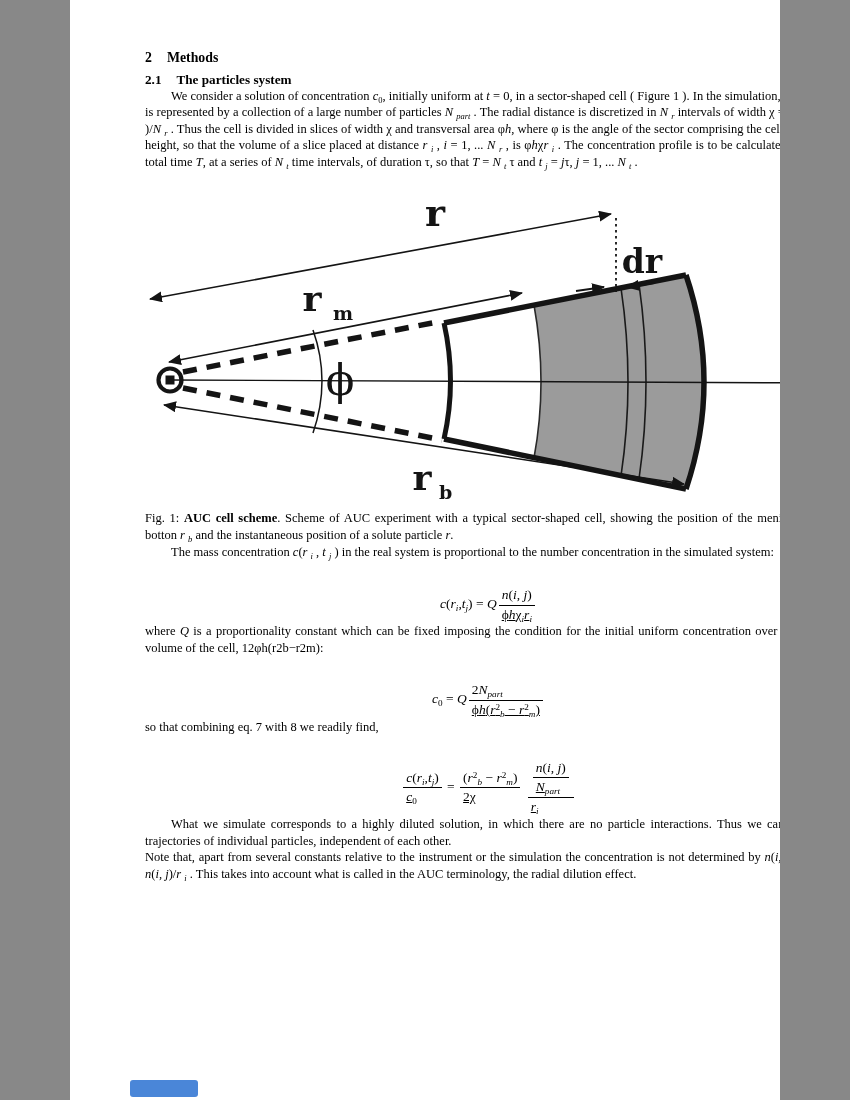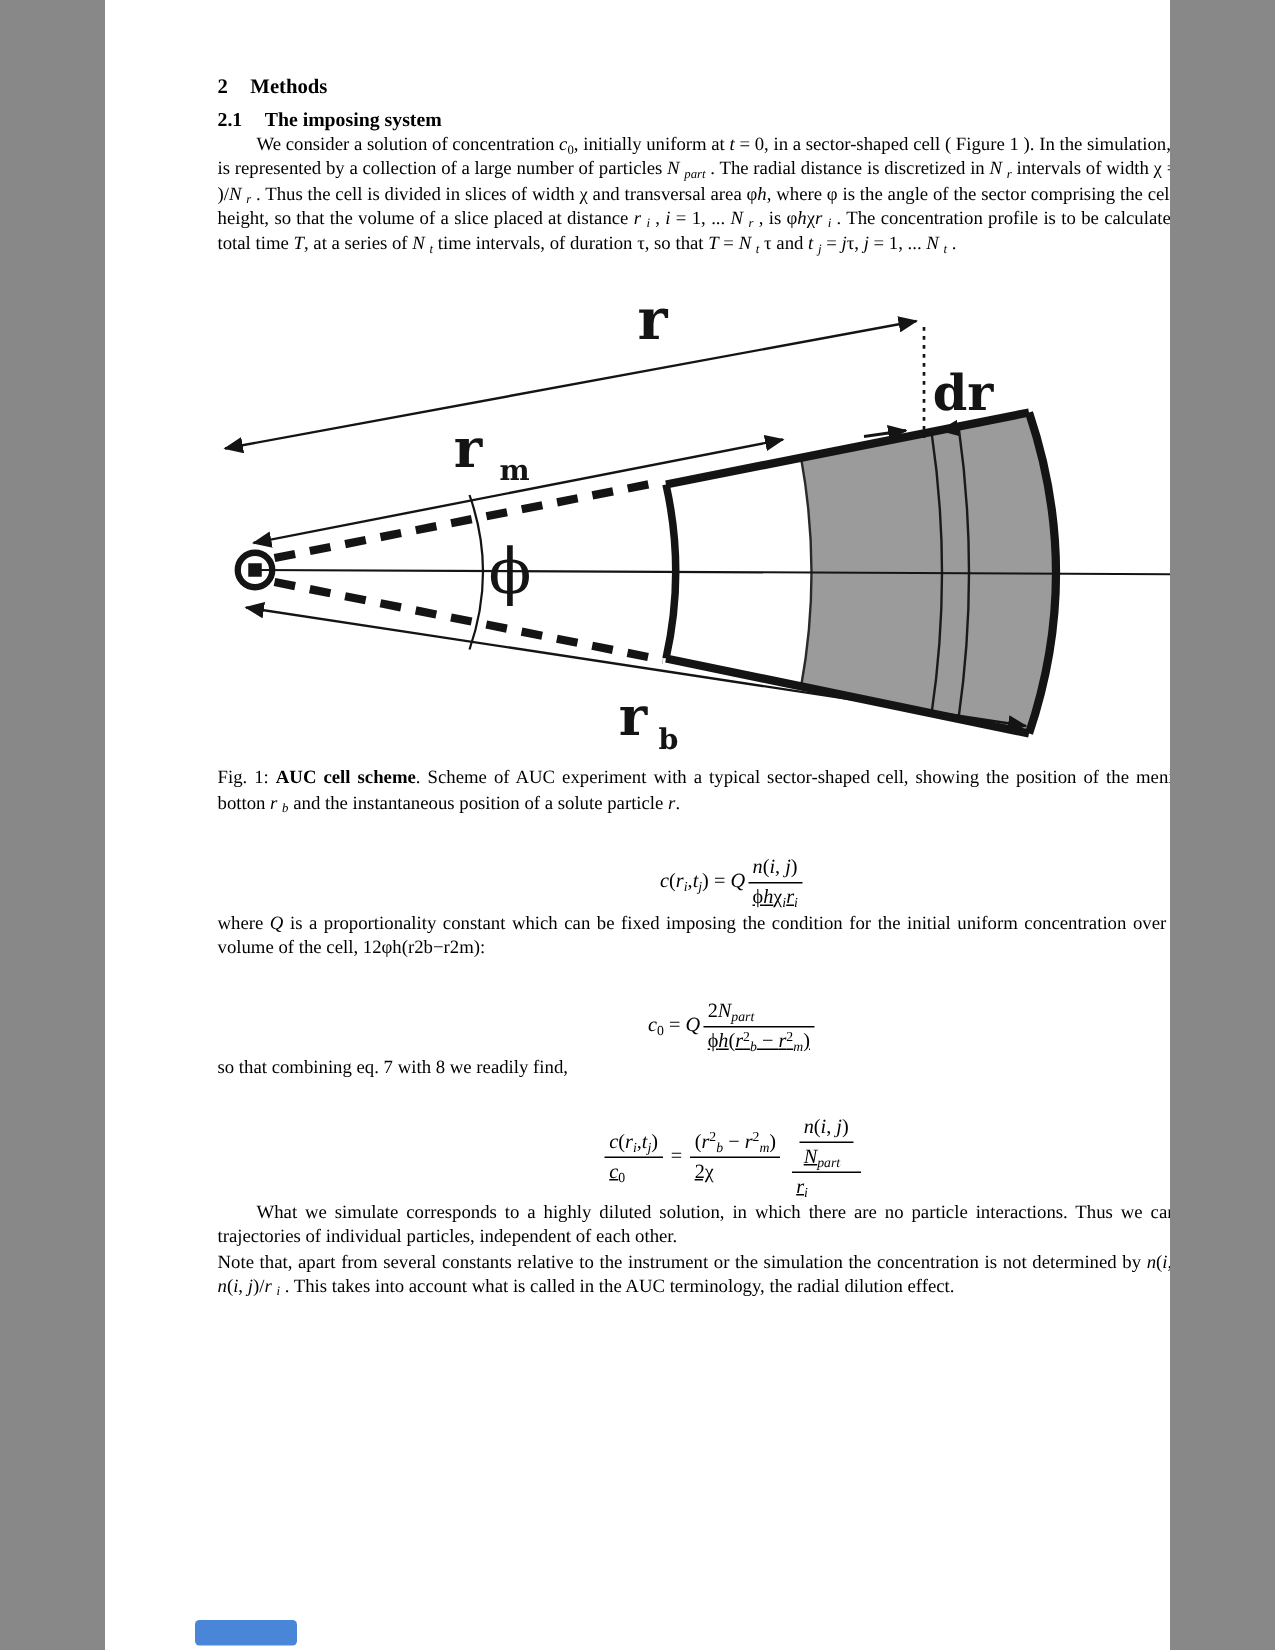--- a/index.html
+++ b/index.html
@@ -41,21 +41,21 @@
   svg text{font-family:"DejaVu Serif","Liberation Serif",serif;}
 </style>
 </head>
 <body>
 
 <div class="page">
   <div class="content">
 
     <h1 class="sec"><span class="hnum">2</span><span>Methods</span></h1>
 
-    <h2 class="subsec"><span class="hnum">2.1</span><span>The imposing system</span></h2>
+    <h2 class="subsec"><span class="hnum">2.1</span><span>The particles system</span></h2>
 
     <p class="body indent para1">We consider a solution of concentration <i>c</i><sub>0</sub>, initially uniform at <i>t</i> = 0, in a sector-shaped cell ( Figure 1 ).  In the simulation, the solute is represented by a collection of a large number of particles <i>N</i> <sub><i>part</i></sub> . The radial distance is discretized in <i>N</i> <sub><i>r</i></sub> intervals of width χ = (<i>r</i> <sub><i>b</i></sub> − <i>r</i> <sub><i>m</i></sub> )/<i>N</i> <sub><i>r</i></sub> . Thus the cell is divided in slices of width χ and transversal area φ<i>h</i>, where φ is the angle of the sector comprising the cell, and <i>h</i> its height, so that the volume of a slice placed at distance <i>r</i> <sub><i>i</i></sub> , <i>i</i> = 1, ... <i>N</i> <sub><i>r</i></sub> , is φ<i>h</i>χ<i>r</i> <sub><i>i</i></sub> . The concentration profile is to be calculated during a total time <i>T</i>, at a series of <i>N</i> <sub><i>t</i></sub> time intervals, of duration τ, so that <i>T</i> = <i>N</i> <sub><i>t</i></sub> τ and <i>t</i> <sub><i>j</i></sub> = <i>j</i>τ, <i>j</i> = 1, ... <i>N</i> <sub><i>t</i></sub> .</p>
 
     <div class="figwrap">
       <svg width="850" height="312" viewBox="0 0 850 312">
         <defs>
           <marker id="ah" viewBox="0 0 13 11" refX="12" refY="5.5" markerWidth="13" markerHeight="11" markerUnits="userSpaceOnUse" orient="auto-start-reverse">
             <path d="M0,0 L13,5.5 L0,11 z" fill="#141414"></path>
           </marker>
         </defs>
@@ -96,20 +96,21 @@
         <text x="263" y="126" font-size="19" font-weight="bold" fill="#141414">m</text>
 
         <line x1="94" y1="211" x2="614" y2="290" stroke="#141414" stroke-width="1.6" marker-start="url(#ah)" marker-end="url(#ah)"></line>
         <text x="352" y="296" font-size="36" font-weight="bold" text-anchor="middle" fill="#141414">r</text>
         <text x="369" y="305" font-size="19" font-weight="bold" fill="#141414">b</text>
       </svg>
     </div>
 
     <p class="caption">Fig. 1: <b>AUC cell scheme</b>.  Scheme of AUC experiment with a typical sector-shaped cell, showing the position of the meniscus <i>r</i> <sub><i>m</i></sub> , botton <i>r</i> <sub><i>b</i></sub> and the instantaneous position of a solute particle <i>r</i>.</p>
 
+    <p class="body indent para2">The mass concentration <i>c</i>(<i>r</i> <sub><i>i</i></sub> , <i>t</i> <sub><i>j</i></sub> ) in the real system is proportional to the number concentration in the simulated system:</p>
 
     <div class="eq eq7"><i>c</i>(<i>r</i><sub><i>i</i></sub>,<i>t</i><sub><i>j</i></sub>) = <i>Q</i><span class="frac"><span class="num"><i>n</i>(<i>i</i>, <i>j</i>)</span><span class="den">ϕ<i>h</i>χ<sub><i>i</i></sub><i>r</i><sub><i>i</i></sub></span></span></div>
 
     <p class="body para3">where <i>Q</i> is a proportionality constant which can be fixed imposing the condition for the initial uniform concentration over the whole volume of the cell, 12φh(r2b−r2m):</p>
 
     <div class="eq eq8"><i>c</i><sub>0</sub> = <i>Q</i><span class="frac"><span class="num">2<i>N</i><sub><i>part</i></sub></span><span class="den">ϕ<i>h</i>(<i>r</i><sup>2</sup><sub><i>b</i></sub> − <i>r</i><sup>2</sup><sub><i>m</i></sub>)</span></span></div>
 
     <p class="body para4">so that combining eq. 7 with 8 we readily find,</p>
 
     <div class="eq eq9"><span class="frac"><span class="num"><i>c</i>(<i>r</i><sub><i>i</i></sub>,<i>t</i><sub><i>j</i></sub>)</span><span class="den"><i>c</i><sub>0</sub></span></span> = <span class="frac"><span class="num">(<i>r</i><sup>2</sup><sub><i>b</i></sub> − <i>r</i><sup>2</sup><sub><i>m</i></sub>)</span><span class="den">2χ</span></span> <span class="frac"><span class="num"><span class="frac"><span class="num"><i>n</i>(<i>i</i>, <i>j</i>)</span><span class="den"><i>N</i><sub><i>part</i></sub></span></span></span><span class="den"><i>r</i><sub><i>i</i></sub></span></span></div>

